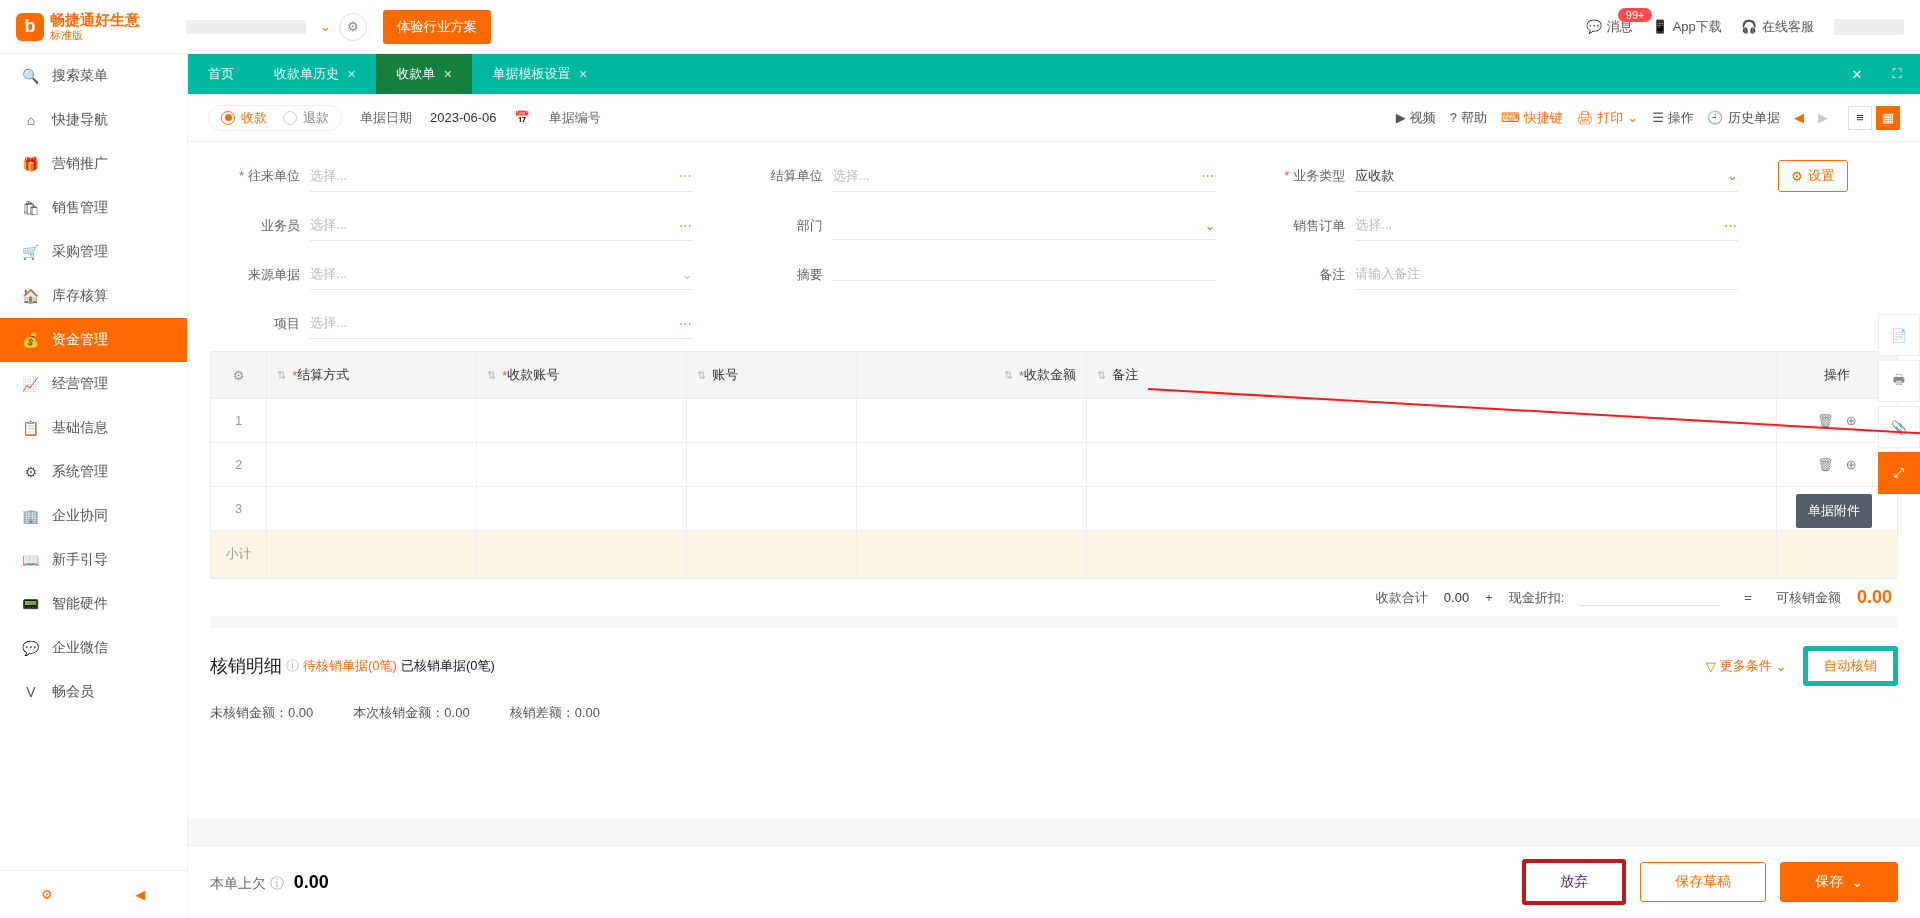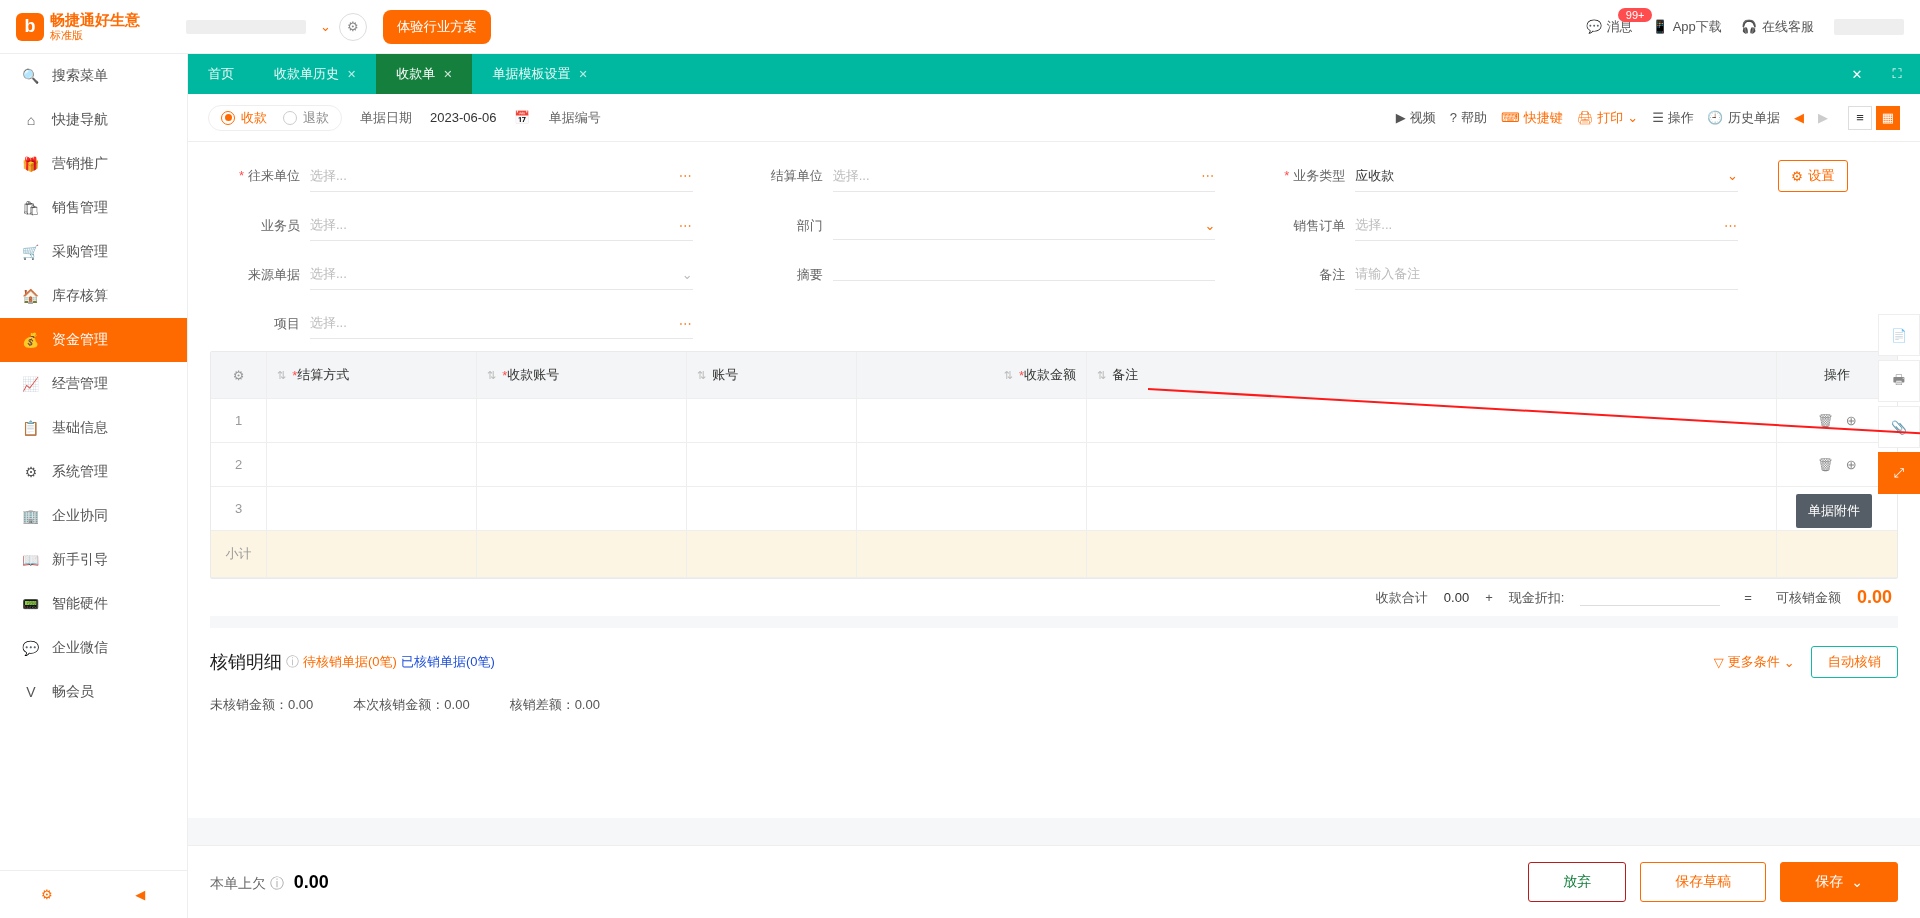--- a/index.html
+++ b/index.html
@@ -7,21 +7,21 @@
 
 
 .topbar { height: 54px; background: #fff; display: flex; align-items: center; padding: 0 16px; border-bottom: 1px solid #eee; }
 .logo { display: flex; align-items: center; gap: 6px; width: 170px; }
 .logo-mark { width: 28px; height: 28px; background: #ff6a00; border-radius: 6px; color: #fff; font-weight: 700; display: flex; align-items: center; justify-content: center; font-size: 18px; }
 .logo-text { color: #ff6a00; font-weight: 600; font-size: 15px; }
 .logo-sub { color: #ff6a00; font-size: 11px; display: block; margin-top: -2px; }
 .company-select { display: flex; align-items: center; gap: 14px; color: #999; }
 .company-select .chev { color: #ff6a00; }
 .gear { width: 28px; height: 28px; border-radius: 50%; border: 1px solid #ddd; display: flex; align-items: center; justify-content: center; color: #888; margin-left: 8px; }
-.orange-btn { background: #ff6a00; color: #fff; border: none; padding: 8px 14px; border-radius: 8px; margin-left: 16px; cursor: pointer; }
+.orange-btn { background: #ff6a00; color: #fff; border: none; padding: 8px 14px; border-radius: 3px; margin-left: 16px; cursor: pointer; }
 .top-right { margin-left: auto; display: flex; align-items: center; gap: 20px; color: #555; }
 .top-right > div { display: flex; align-items: center; gap: 4px; cursor: pointer; }
 .badge99 { position: absolute; top: -10px; right: -20px; background: #ff4d4f; color: #fff; font-size: 11px; border-radius: 10px; padding: 1px 8px; }
 .msg-wrap { position: relative; }
 
 
 .shell { display: flex; height: calc(918px - 54px); }
 .sidebar { width: 188px; background: #fff; border-right: 1px solid #eee; display: flex; flex-direction: column; }
 .side-item { display: flex; align-items: center; gap: 12px; padding: 13px 22px; color: #555; cursor: pointer; font-size: 14px; }
 .side-item.active { background: #ff6a00; color: #fff; }
@@ -89,33 +89,33 @@
 .totals { display: flex; justify-content: flex-end; align-items: center; gap: 16px; padding: 8px 6px; color: #555; }
 .totals .num { color: #333; }
 .totals .eq { margin: 0 8px; }
 .totals .big { color: #ff6a00; font-size: 18px; font-weight: 600; }
 .inline-input { border: none; border-bottom: 1px solid #ddd; width: 140px; outline: none; text-align: right; }
 
 
 .verify { border-top: 12px solid #f6f7f9; padding-top: 18px; }
 .verify-head { display: flex; align-items: center; gap: 4px; }
 .verify-title { font-size: 18px; color: #222; display: flex; align-items: center; gap: 4px; }
-.tab2 { color: #1d4ed8; cursor: pointer; }
+.tab2 { color: #0f172a; cursor: pointer; }
 .tab2.active { color: #ff6a00; }
 .verify-head .right { margin-left: auto; display: flex; align-items: center; gap: 16px; }
 .more-cond { color: #ff6a00; display: flex; align-items: center; gap: 4px; cursor: pointer; }
-.auto-btn { border: 1px solid #14b8a6; color: #ff6a00; background: #fff; padding: 6px 16px; border-radius: 3px; cursor: pointer; }
+.auto-btn { border: 5px solid #14b8a6; color: #ff6a00; background: #fff; padding: 6px 16px; border-radius: 3px; cursor: pointer; }
 .verify-amts { display: flex; gap: 40px; color: #555; padding: 18px 0 6px; }
 
 
 .footer { height: 73px; background: #fff; border-top: 1px solid #eee; display: flex; align-items: center; padding: 0 22px; gap: 14px; margin-top: 27px; }
 .footer .left { flex: 1; color: #666; font-size: 14px; }
 .footer .left strong { color: #000; font-size: 18px; font-weight: 800; margin-left: 6px; }
 .btn { padding: 10px 34px; border-radius: 3px; font-size: 14px; cursor: pointer; }
-.btn-plain { background: #fff; border: 1px solid #b91c1c; color: #15803d; }
+.btn-plain { background: #fff; border: 4px solid #b91c1c; color: #4c1d95; }
 .btn-outline { background: #fff; border: 1px solid #ff6a00; color: #ff6a00; }
 .btn-primary { background: #ff6a00; border: 1px solid #ff6a00; color: #fff; display: flex; align-items: center; gap: 8px; }
 
 
 .right-rail { position: absolute; right: 0; top: 260px; display: flex; flex-direction: column; gap: 4px; }
 .rail-btn { width: 42px; height: 42px; background: #fff; border: 1px solid #eee; display: flex; align-items: center; justify-content: center; color: #888; cursor: pointer; }
 .rail-btn.orange { background: #ff6a00; color: #fff; border-color: #ff6a00; }
 .tooltip { position: absolute; right: 48px; top: 88px; background: #555e66; color: #fff; padding: 8px 12px; border-radius: 2px; font-size: 13px; white-space: nowrap; }
 
 

